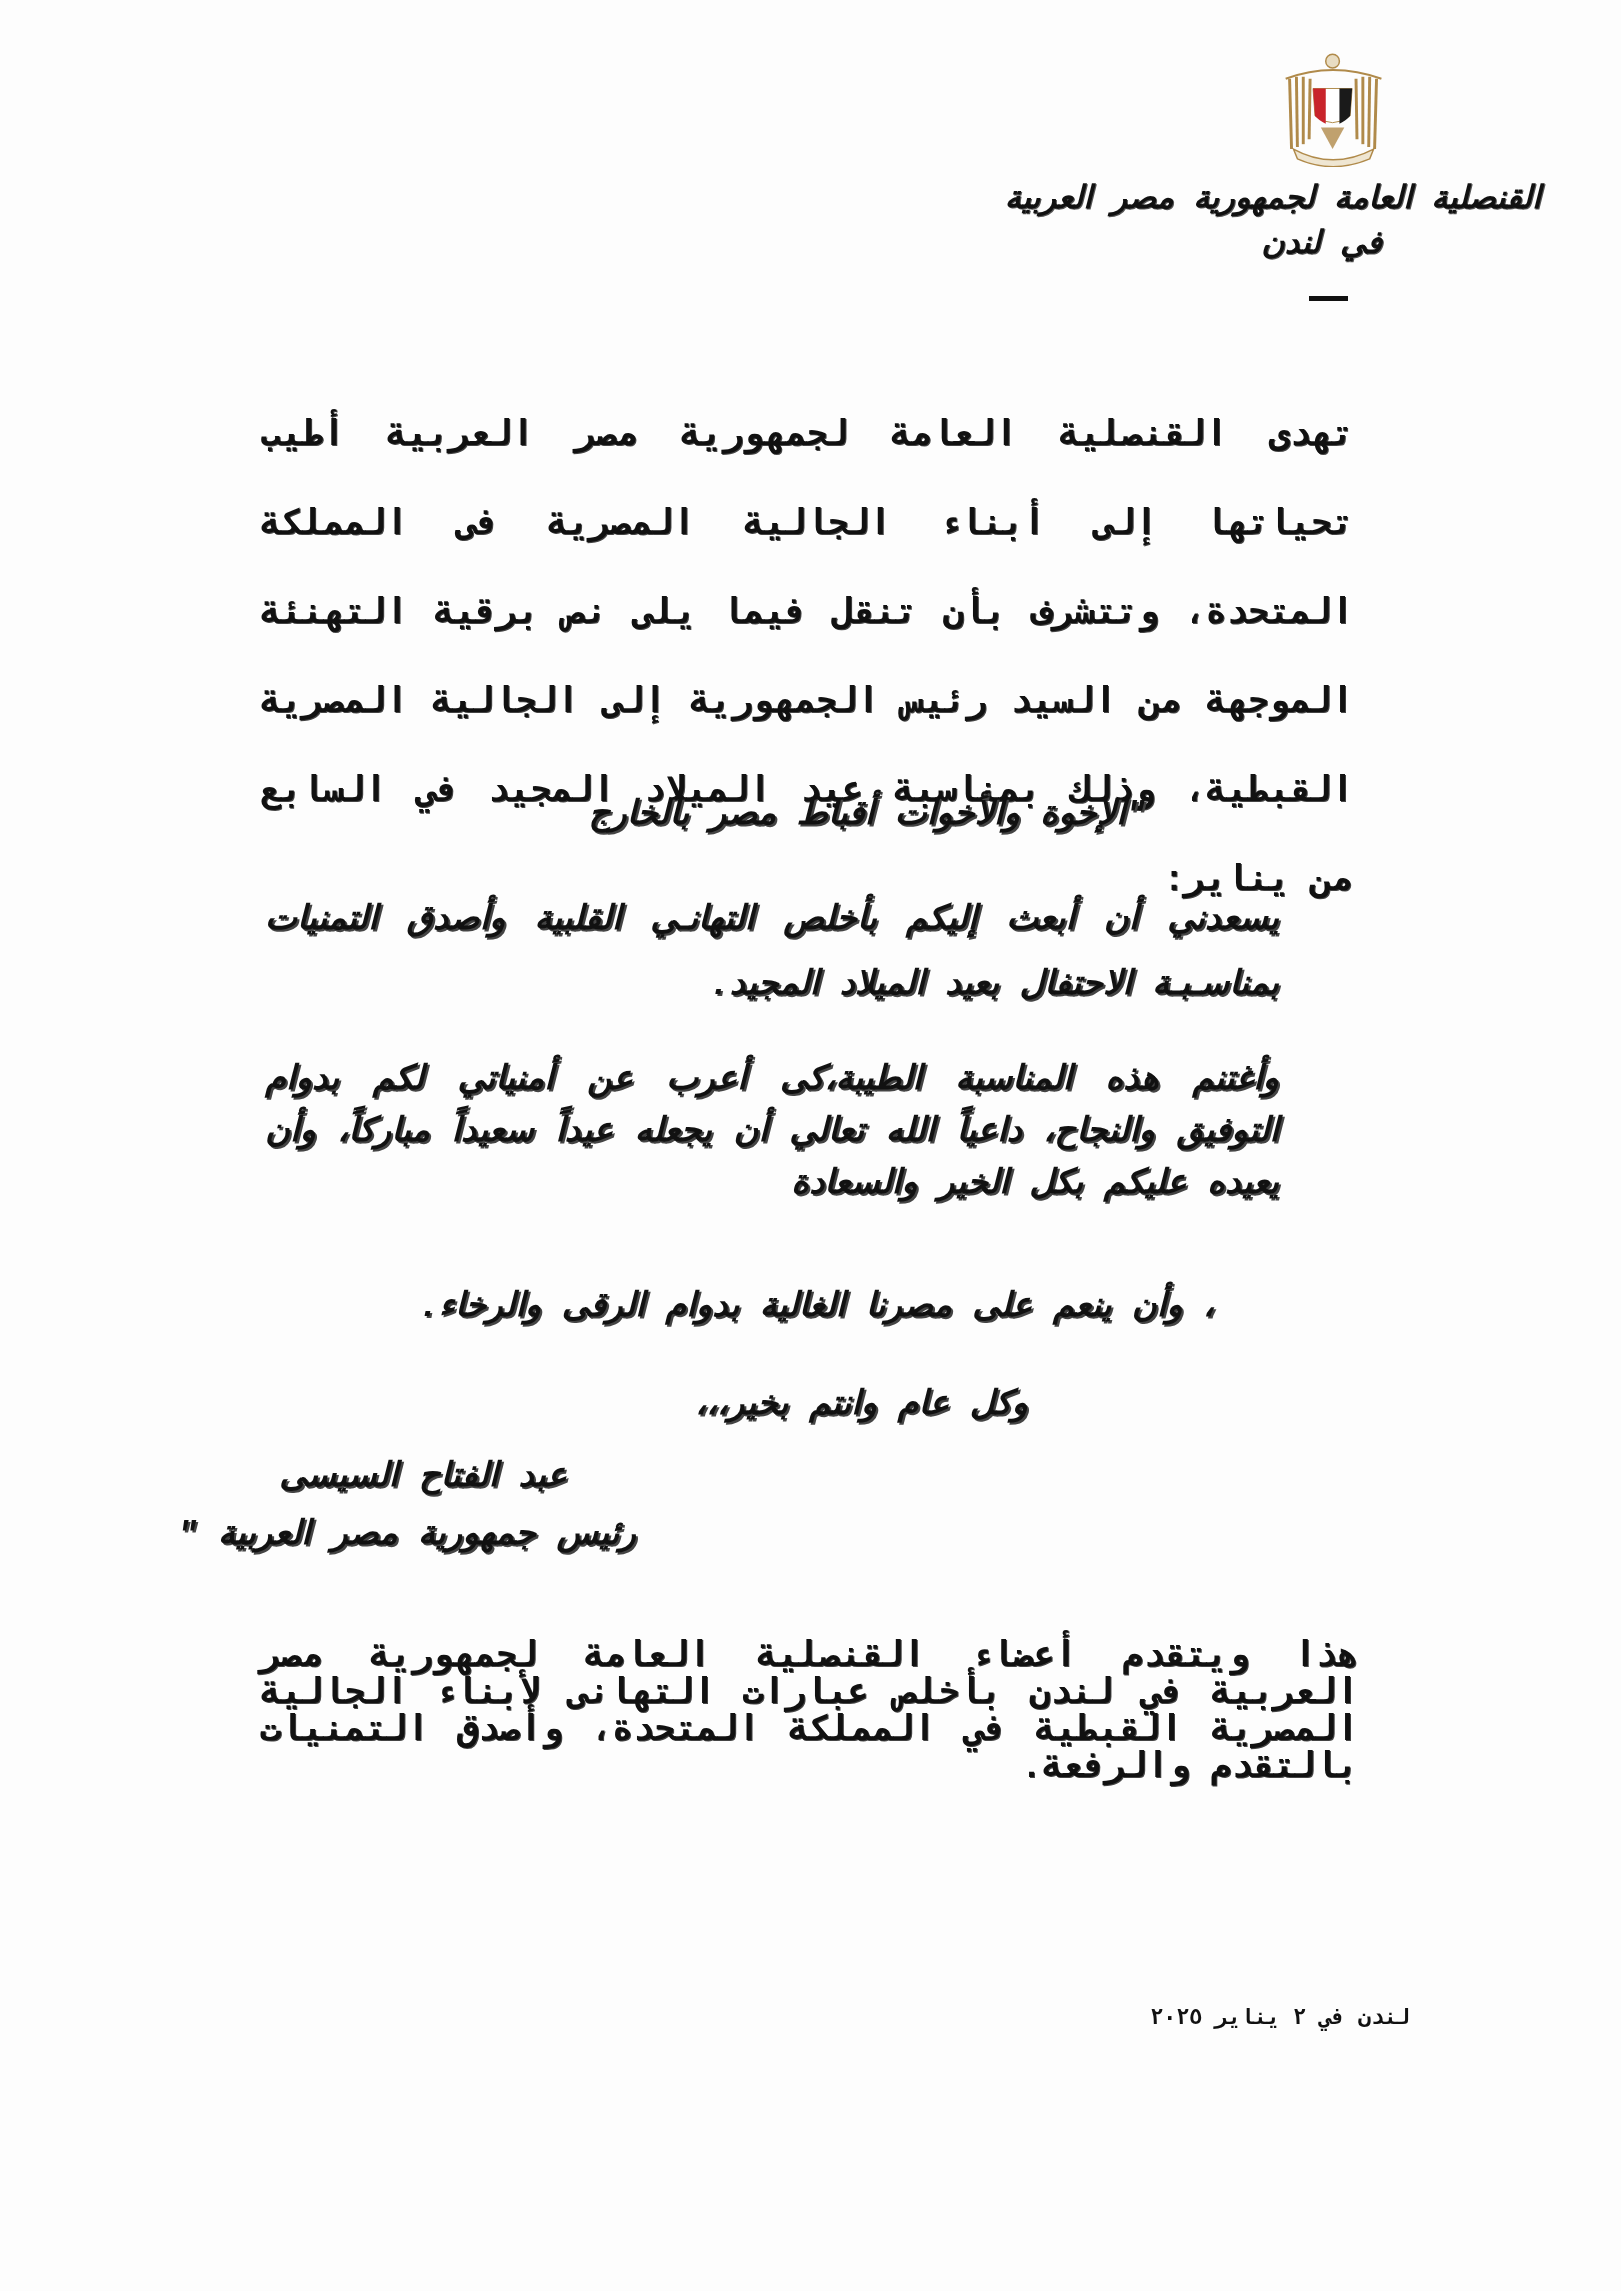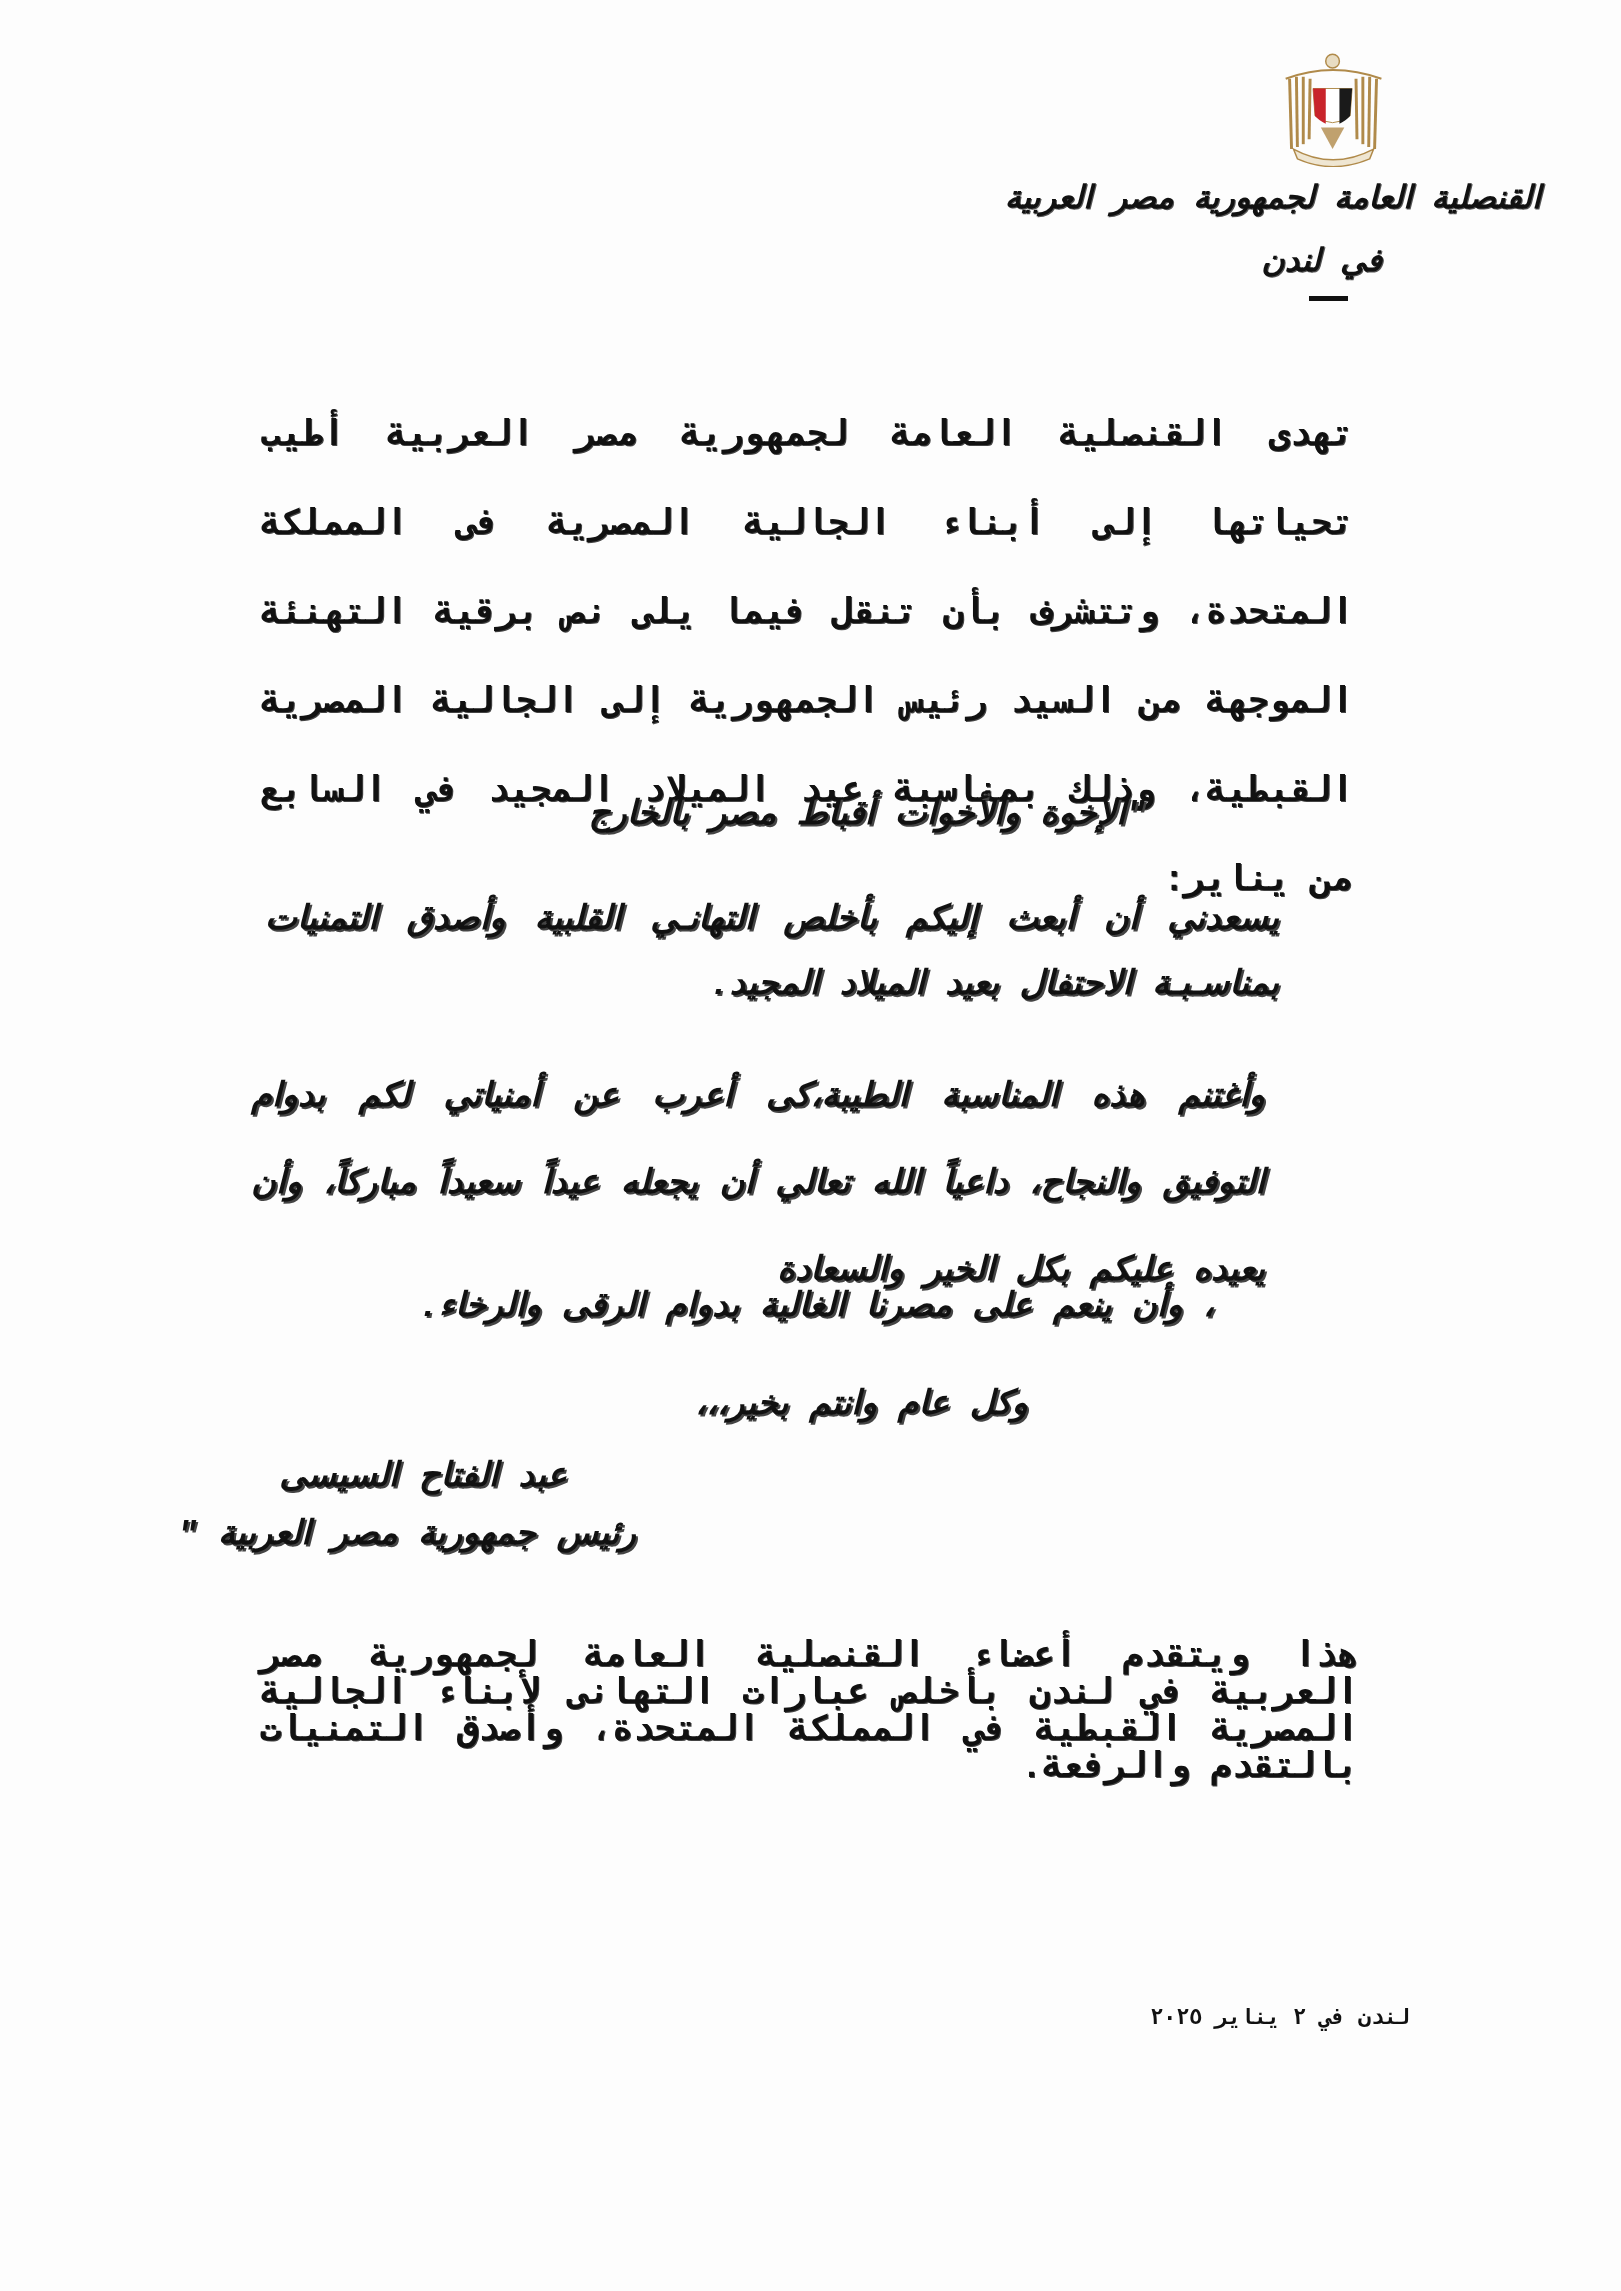--- a/index.html
+++ b/index.html
@@ -15,36 +15,36 @@
   .rtl { direction: rtl; unicode-bidi: embed; }
 
   
   .emblem { left: 1272px; top: 51px; width: 127px; height: 116px; }
   .hdr-line1 {
     right: 80px; top: 178px; font-size: 32px; font-weight: bold; font-style: italic;
     white-space: nowrap; text-shadow: 1px 1px 0 #555;
   }
   .hdr-line2 {
     right: 239px; top: 223px; font-size: 32px; font-weight: bold; font-style: italic;
-    white-space: nowrap; text-shadow: 1px 1px 0 #555; margin-top: 18px;
+    white-space: nowrap; text-shadow: 1px 1px 0 #555;
   }
   .hdr-dash { left: 1309px; top: 296px; width: 39px; height: 4.9px; background: #111; }
 
   
   .para {
     left: 260px; width: 1093px;
     font-size: 35px; font-weight: bold; text-align: justify; text-align-last: right;
     line-height: 89px; text-shadow: 1px 1px 0 #444;
   }
   .para1 { top: 392px; }
 
   .telegram { font-style: italic; font-size: 34px; font-weight: bold; text-shadow: 2px 2px 0 #444; }
   .greeting { right: 475px; top: 792px; white-space: nowrap; }
   .tp1 { left: 265px; width: 1014px; top: 888px; line-height: 65px; text-align: justify; text-align-last: right; }
-  .tp2 { left: 251px; width: 1014px; top: 1054px; line-height: 87px; text-align: justify; text-align-last: right; }
+  .tp2 { left: 265px; width: 1014px; top: 1054px; line-height: 52px; text-align: justify; text-align-last: right; }
   .tp3 { right: 407px; top: 1284px; white-space: nowrap; }
   .closing { right: 593px; top: 1382px; white-space: nowrap; text-align: center; }
   .sig-name { right: 1054px; top: 1454px; white-space: nowrap; }
   .sig-title { right: 985px; top: 1512px; white-space: nowrap; }
 
   .para2 { top: 1639px; left: 260px; width: 1098px; line-height: 37px; }
 
   .date {
     right: 211px; top: 2004px; font-size: 21.6px; font-weight: bold; white-space: nowrap;
   }

